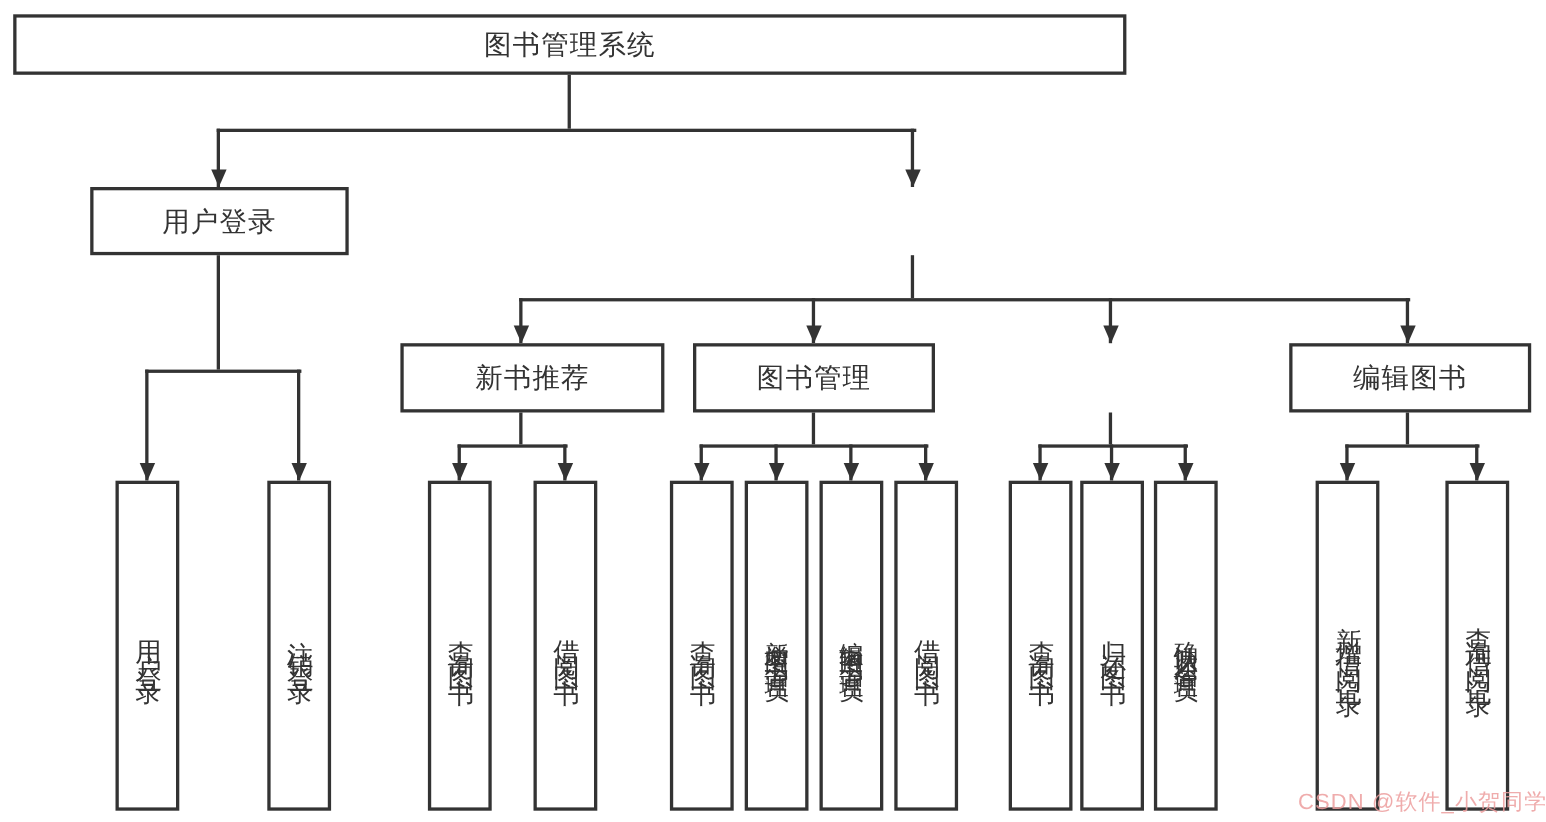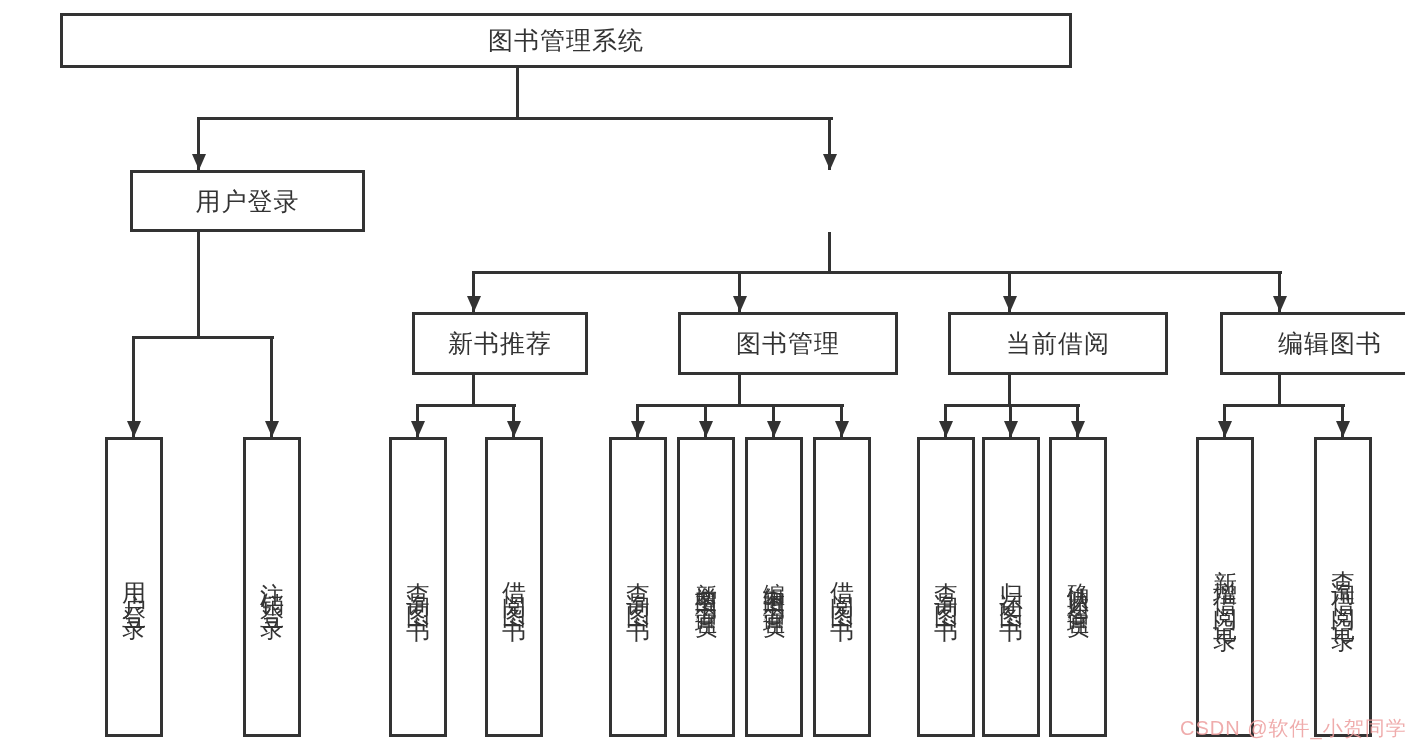--- a/index.html
+++ b/index.html
@@ -6,21 +6,21 @@
   .stage {
     position:relative; width:1405px; height:747px; background:#ffffff;
     font-family:"Liberation Sans", sans-serif; overflow:hidden;
   }
   .box {
     position:absolute; box-sizing:border-box;
     border:3px solid var(--line, #333333); background:#ffffff;
     display:flex; align-items:center; justify-content:center;
     color:#333333;
   }
-  .hbox { font-size:25px; letter-spacing:1px; white-space:nowrap;margin-left:48px; }
+  .hbox { font-size:25px; letter-spacing:1px; white-space:nowrap; }
   .vbox {
     writing-mode:vertical-rl; text-orientation:mixed;
     font-size:24px; letter-spacing:12px; line-height:1;
     padding:6px 0;
   }
   .vbox.tight { font-size:22px; letter-spacing:5px; }
   .lv { position:absolute; width:3px; background:var(--line, #333333); }
   .lh { position:absolute; height:3px; background:var(--line, #333333); }
   .arr {
     position:absolute; width:0; height:0;
@@ -64,28 +64,25 @@
   <div class="lh" style="left:472px; top:271px; width:810px;"></div>
   <div class="lv" style="left:472px; top:271px; height:41px;"></div>
   <div class="lv" style="left:738px; top:271px; height:41px;"></div>
   <div class="lv" style="left:1008px; top:271px; height:41px;"></div>
   <div class="lv" style="left:1278px; top:271px; height:41px;"></div>
   <div class="arr" style="left:467px; top:296px;"></div>
   <div class="arr" style="left:733px; top:296px;"></div>
   <div class="arr" style="left:1003px; top:296px;"></div>
   <div class="arr" style="left:1273px; top:296px;"></div>
 
-  <div class="box hbox" style="left:364px; top:312px; width:176px; height:63px;">
+  <div class="box hbox" style="left:364px; top:312px; width:240px; height:63px;">
     <span>新书推荐</span>
   </div>
   <div class="box hbox" style="left:630px; top:312px; width:220px; height:63px;">
     <span>图书管理</span>
-  </div>
-  <div class="box hbox" style="left:900px; top:312px; width:220px; height:63px;">
-    <span>当前借阅</span>
   </div>
   <div class="box hbox" style="left:1172px; top:312px; width:220px; height:63px;">
     <span>编辑图书</span>
   </div>
 
   <div class="lv" style="left:472px; top:375px; height:29px;"></div>
   <div class="lh" style="left:416px; top:404px; width:100px;"></div>
   <div class="lv" style="left:416px; top:404px; height:33px;"></div>
   <div class="lv" style="left:512px; top:404px; height:33px;"></div>
   <div class="arr" style="left:411px; top:421px;"></div>

